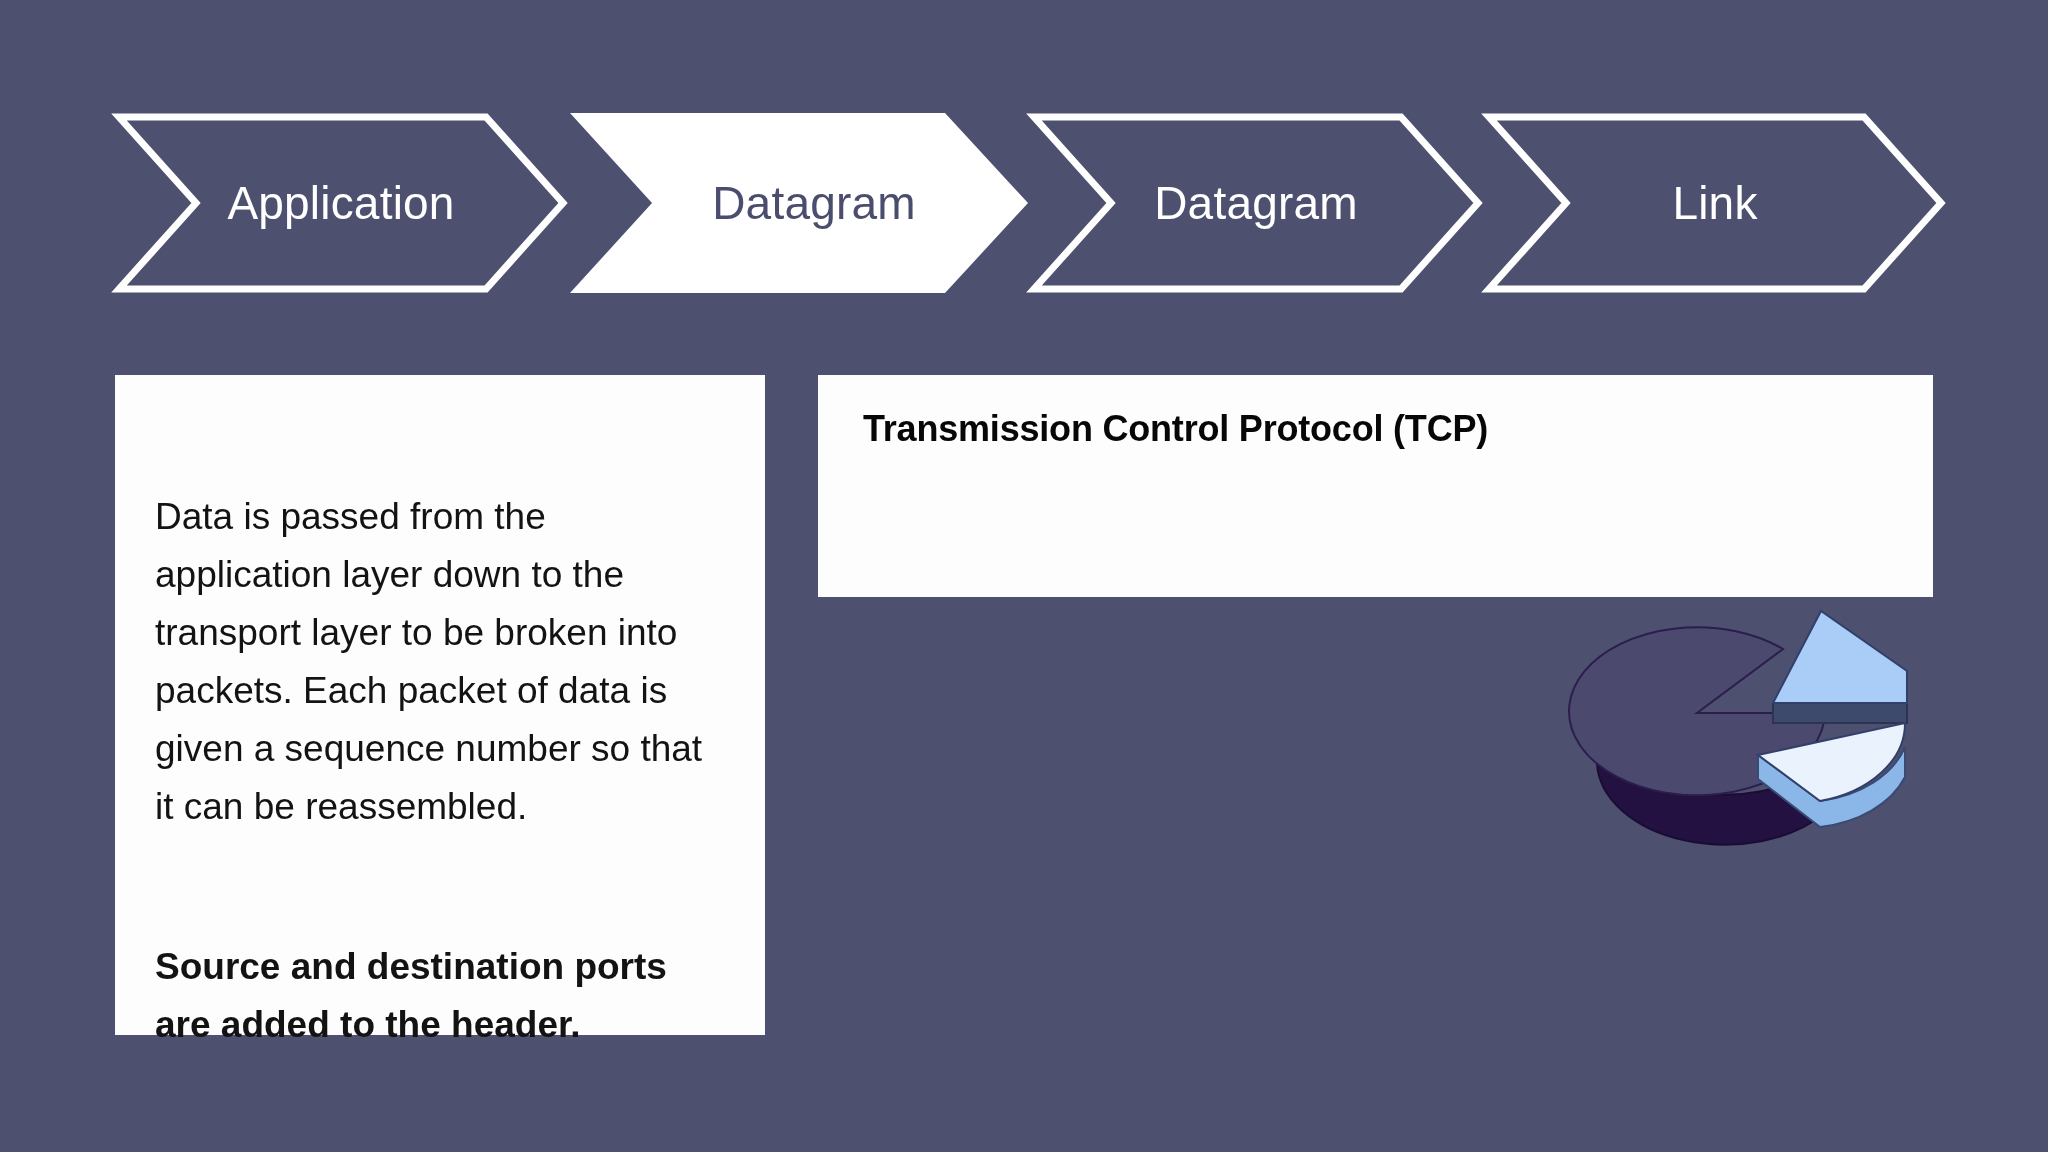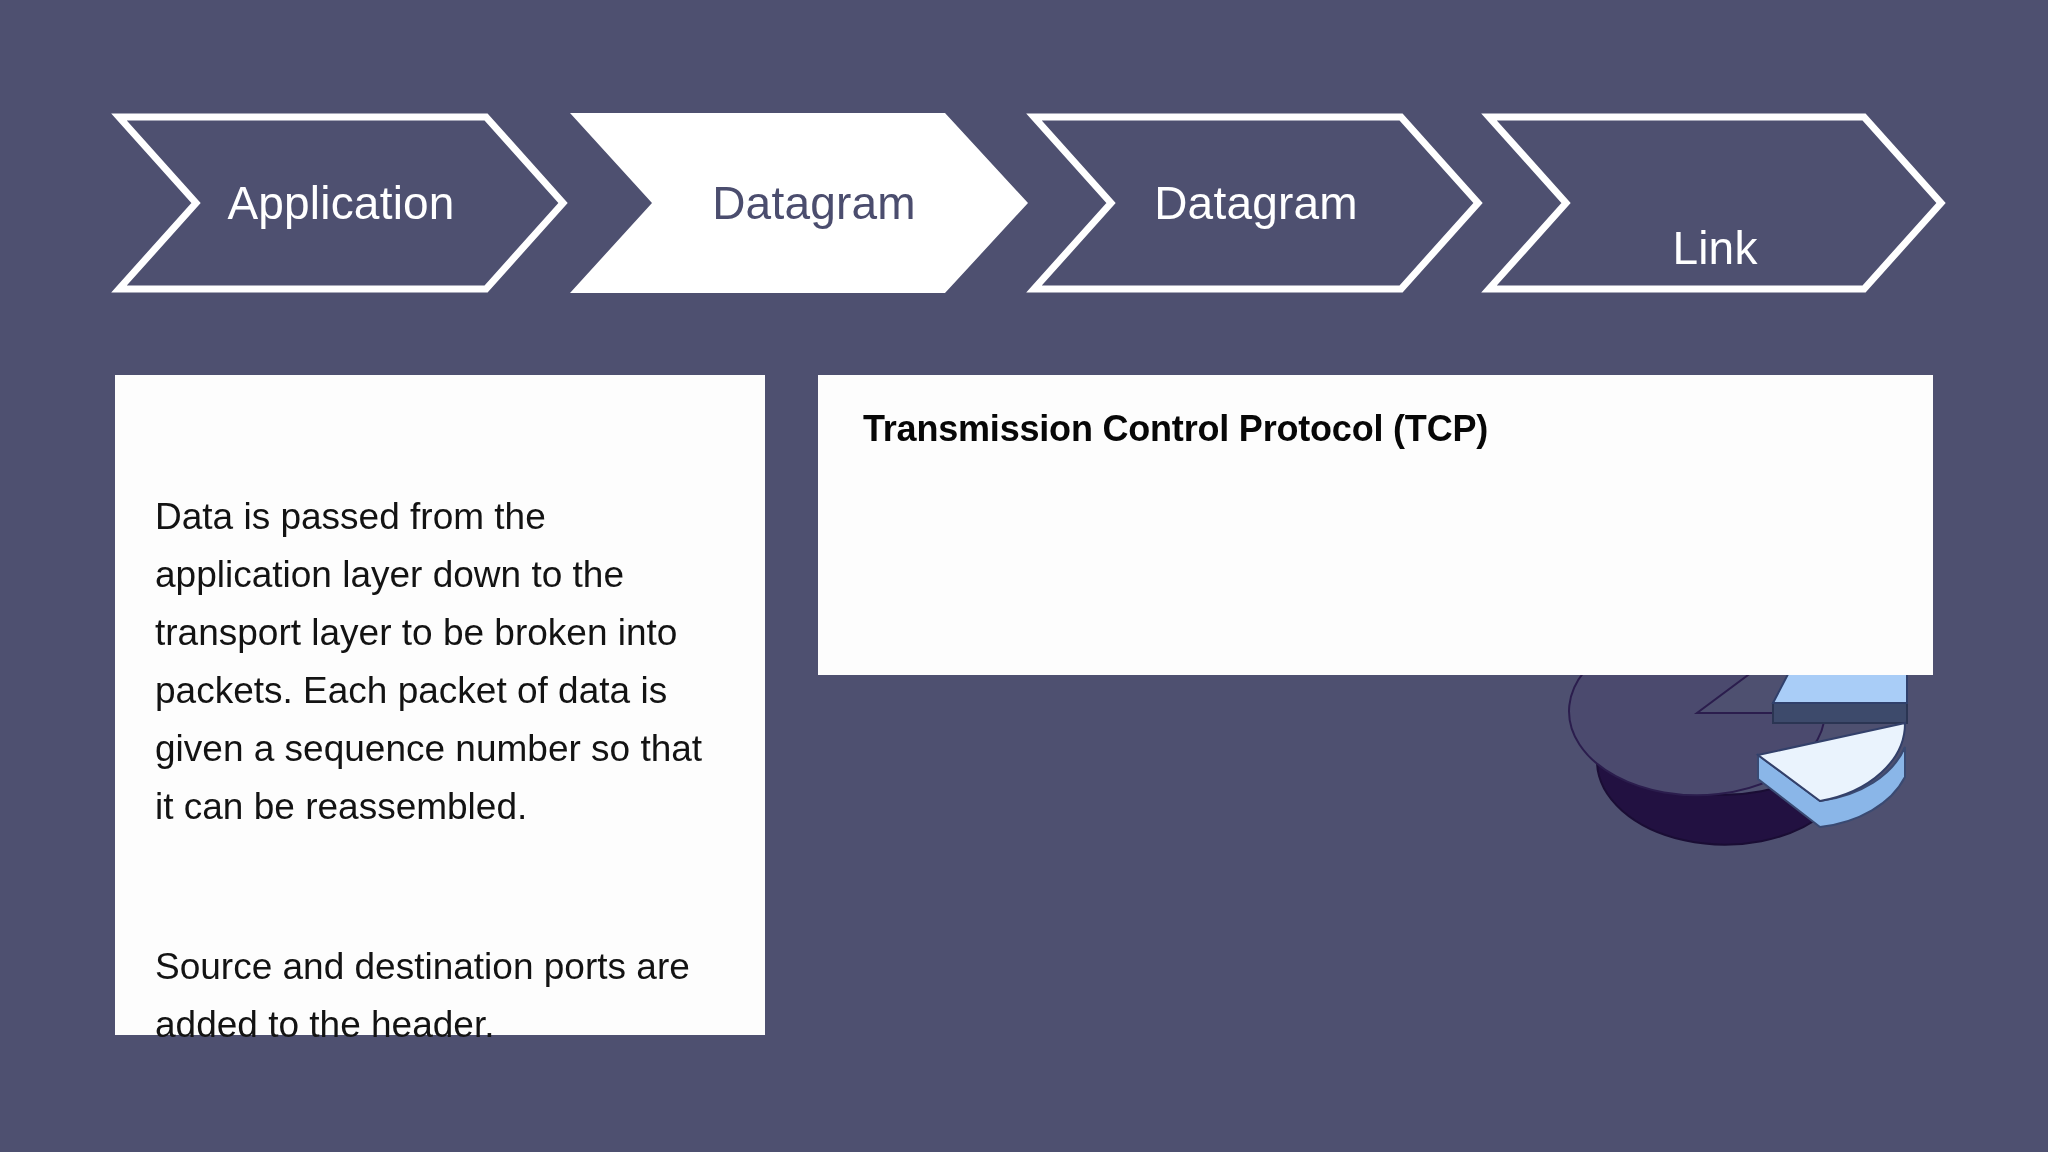--- a/index.html
+++ b/index.html
@@ -38,24 +38,24 @@
     font-weight:700;
   }
 
   
   #left-panel{left:115px;top:375px;width:650px;height:660px;}
   #left-panel .body{
     position:absolute;left:40px;top:55px;width:560px;
     font-size:37px;line-height:58px;color:#131313;
   }
   #left-panel .body p{margin:0 0 44px 0;}
-  #left-panel .body p:last-child{margin-bottom:0;}
+  #left-panel .body p:last-child{margin-bottom:0;font-weight:bold;}
 
   
-  #tcp-panel{left:818px;top:375px;width:1115px;height:300px;}
+  #tcp-panel{left:818px;top:375px;width:1115px;height:222px;}
   #tcp-panel .head{
     position:absolute;left:45px;top:32px;font-size:36px;line-height:44px;
     font-weight:700;color:#070707;letter-spacing:-0.2px;
   }
   #tcp-panel .body{
     position:absolute;left:45px;top:92px;width:1030px;
     font-size:35px;line-height:60px;color:#141414;
   }
 
   
@@ -101,21 +101,21 @@
       <svg width="452" height="180" viewBox="0 0 452 180" aria-hidden="true">
         <polygon points="4,4 371,4 448,90 371,176 4,176 81,90" fill="none" stroke="#ffffff" stroke-width="7" stroke-linejoin="miter"></polygon>
       </svg>
       <div class="chev-label light" style="left:0;width:452px;">Datagram</div>
     </div>
 
     <div class="chev" style="left:1485px;width:460px;">
       <svg width="460" height="180" viewBox="0 0 460 180" aria-hidden="true">
         <polygon points="4,4 379,4 456,90 379,176 4,176 81,90" fill="none" stroke="#ffffff" stroke-width="7" stroke-linejoin="miter"></polygon>
       </svg>
-      <div class="chev-label light" style="left:0;width:460px;margin-top:45px;">Link</div>
+      <div class="chev-label light" style="left:0;width:460px;">Link</div>
     </div>
   </div>
 
   <div id="pie-graphic">
     <svg width="340" height="300" viewBox="0 0 340 300" aria-hidden="true">
 
       <path d="M22,168 A128,84 0 0 0 250,218 L250,168 A128,84 0 0 1 22,118 Z" fill="#221141" stroke="#1a0d34" stroke-width="2"></path>
 
       <path d="M150,118 L278,118 A128,84 0 1 1 236,54 Z" fill="#4b4a6e" stroke="#2b1d4d" stroke-width="2" transform="translate(-28,0)"></path>
 

